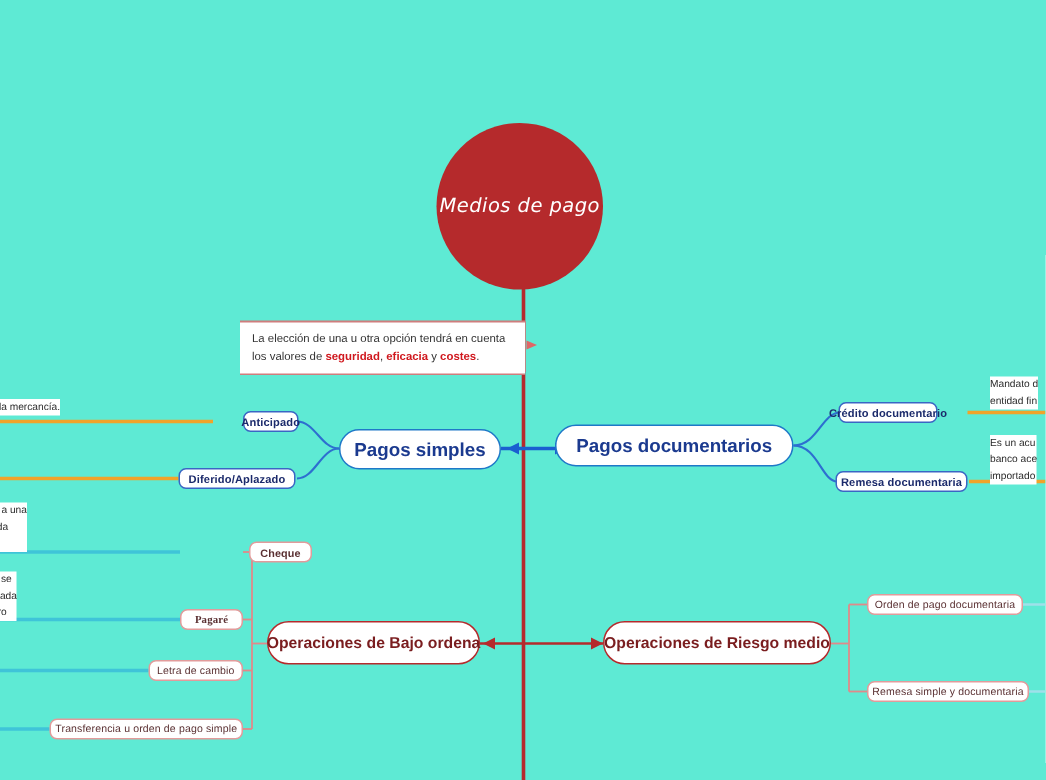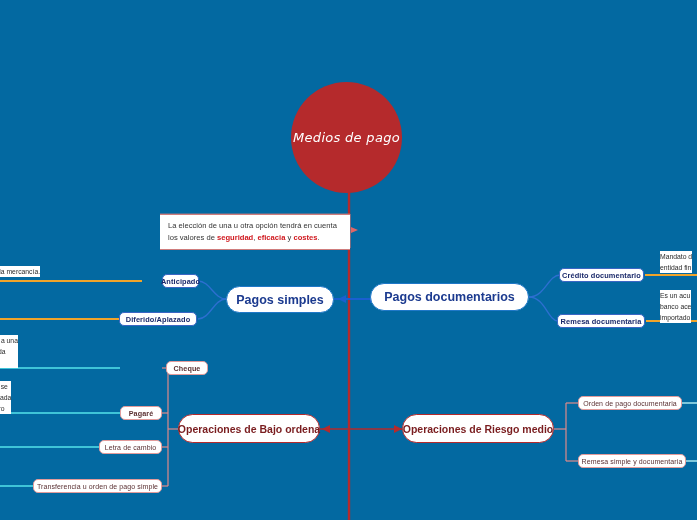--- a/index.html
+++ b/index.html
@@ -1,18 +1,18 @@
 <!DOCTYPE html>
 <html><head>
 <meta charset="utf-8">
 <style>
   html,body{margin:0;padding:0;background:#ffffff;}
   body{width:697px;height:520px;overflow:hidden;
        font-family:"Liberation Sans","DejaVu Sans",sans-serif;}
-  #canvas{position:relative;width:697px;height:520px;overflow:hidden;background:#0369a1;}
+  #canvas{position:relative;width:697px;height:520px;overflow:hidden;background:#5eead4;}
 
   svg#wires{position:absolute;left:0;top:0;width:697px;height:520px;}
 
   
   .root-circle{
     position:absolute;left:291px;top:82px;width:111px;height:111px;
     border-radius:50%;background:#b52a2c;
     display:flex;align-items:center;justify-content:center;
   }
   .root-circle span{
@@ -40,24 +40,24 @@
     display:flex;align-items:center;justify-content:center;
     border-radius:5px;white-space:nowrap;font-weight:bold;
     font-size:7.4px;letter-spacing:.1px;height:14px;
   }
   .leaf-blueborder{border:1px solid #3a66c4;color:#1b2a6b;}
   .leaf-pinkborder{border:1px solid #e29b9b;color:#5a3032;font-weight:normal;font-size:7px;}
   .leaf-pinkborder-b{border:1px solid #e29b9b;color:#5a3032;font-weight:bold;font-size:7.2px;}
 
   #leaf-anticipado{left:142px;top:274px;width:37px;margin-left:20px;}
   #leaf-diferido{left:119px;top:312px;width:78px;}
-  #leaf-credito{left:559px;top:268px;width:85px;}
+  #leaf-credito{left:559px;top:268px;width:66px;}
   #leaf-remesa-doc{left:557px;top:314px;width:88px;}
   #leaf-cheque{left:120px;top:361px;width:42px;margin-left:46px;}
-  #leaf-pagare{left:120px;top:406px;width:42px;}
+  #leaf-pagare{left:120px;top:406px;width:42px;font-family:Liberation Serif, serif;}
   #leaf-letra{left:99px;top:440px;width:63px;}
   #leaf-transferencia{left:33px;top:479px;width:129px;}
   #leaf-orden-pago{left:578px;top:396px;width:104px;}
   #leaf-remesa-simple{left:578px;top:454px;width:108px;}
 
   
   .note{
     position:absolute;box-sizing:border-box;background:#fff;
     border-top:1px solid #cf7d7d;border-bottom:1px solid #cf7d7d;
     font-size:7.6px;color:#333;line-height:1.55;padding:5px 7px 5px 8px;

